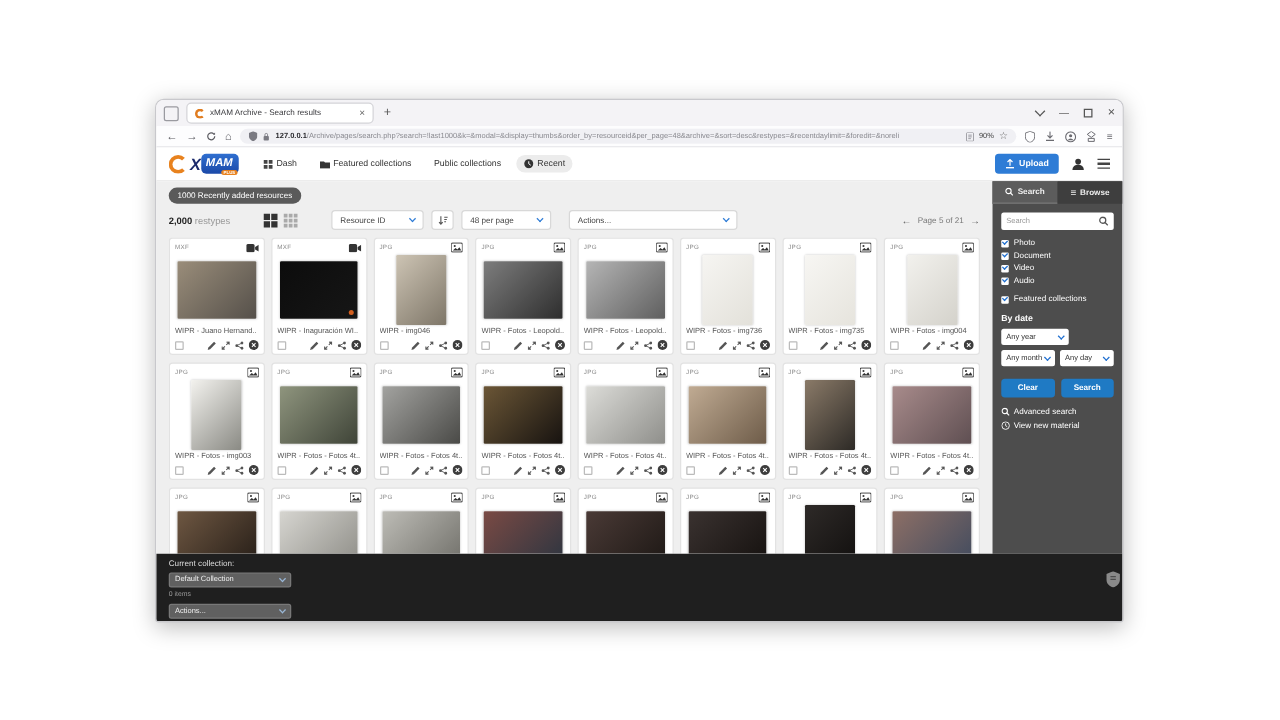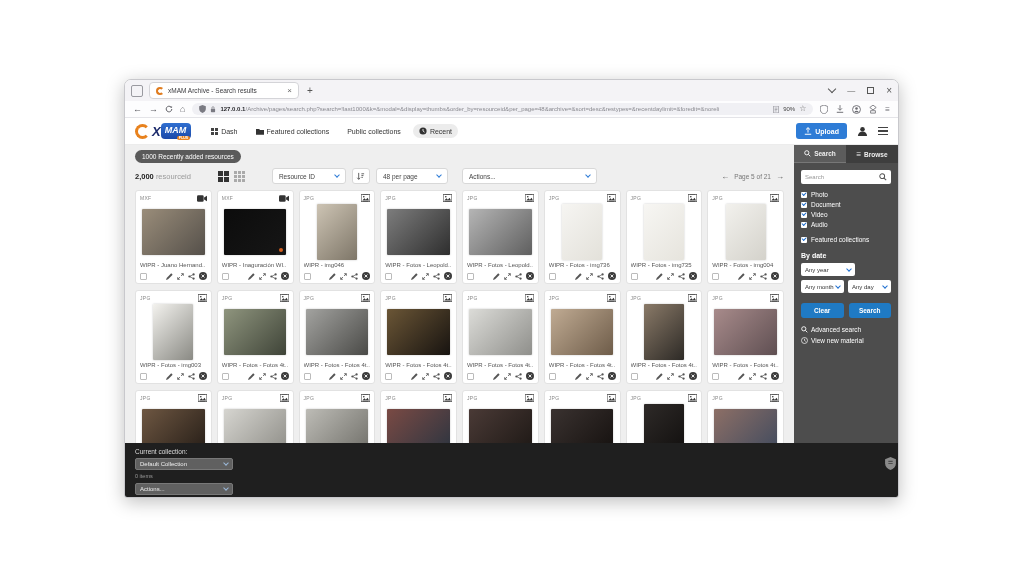--- a/index.html
+++ b/index.html
@@ -227,21 +227,21 @@
             <i></i>
             <i></i>
           </span>
       </div>
     </div>
 
     <div class="appbody">
       <div class="main">
         <div class="coll-badge">1000 Recently added resources</div>
         <div class="resbar">
-          <span class="rescount"><b>2,000</b> <span>resourceid</span></span>
+          <span class="rescount"><b>2,000</b> <span>restypes</span></span>
           <div class="viewtoggles">
             <span class="vt">
                 <span class="vt-1"><i></i></span>
               </span>
             <span class="vt">
                 <span class="vt-2">
                   <i></i>
                   <i></i>
                   <i></i>
                   <i></i>

